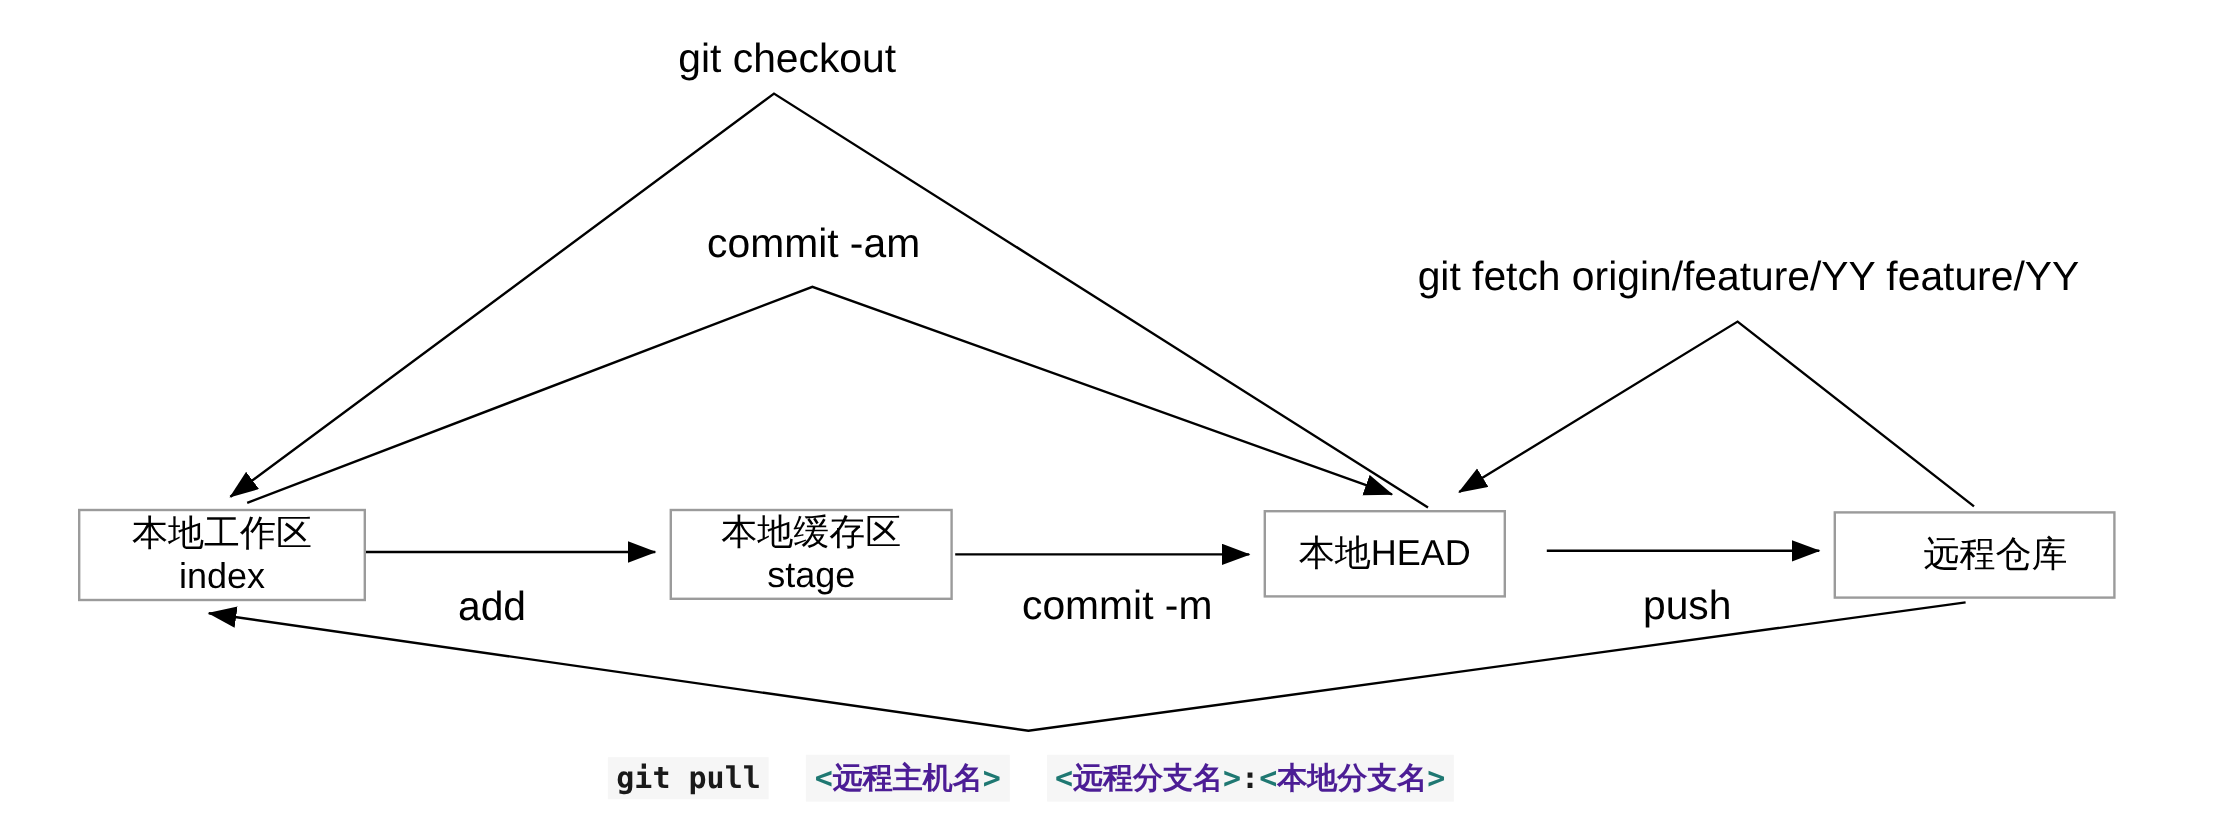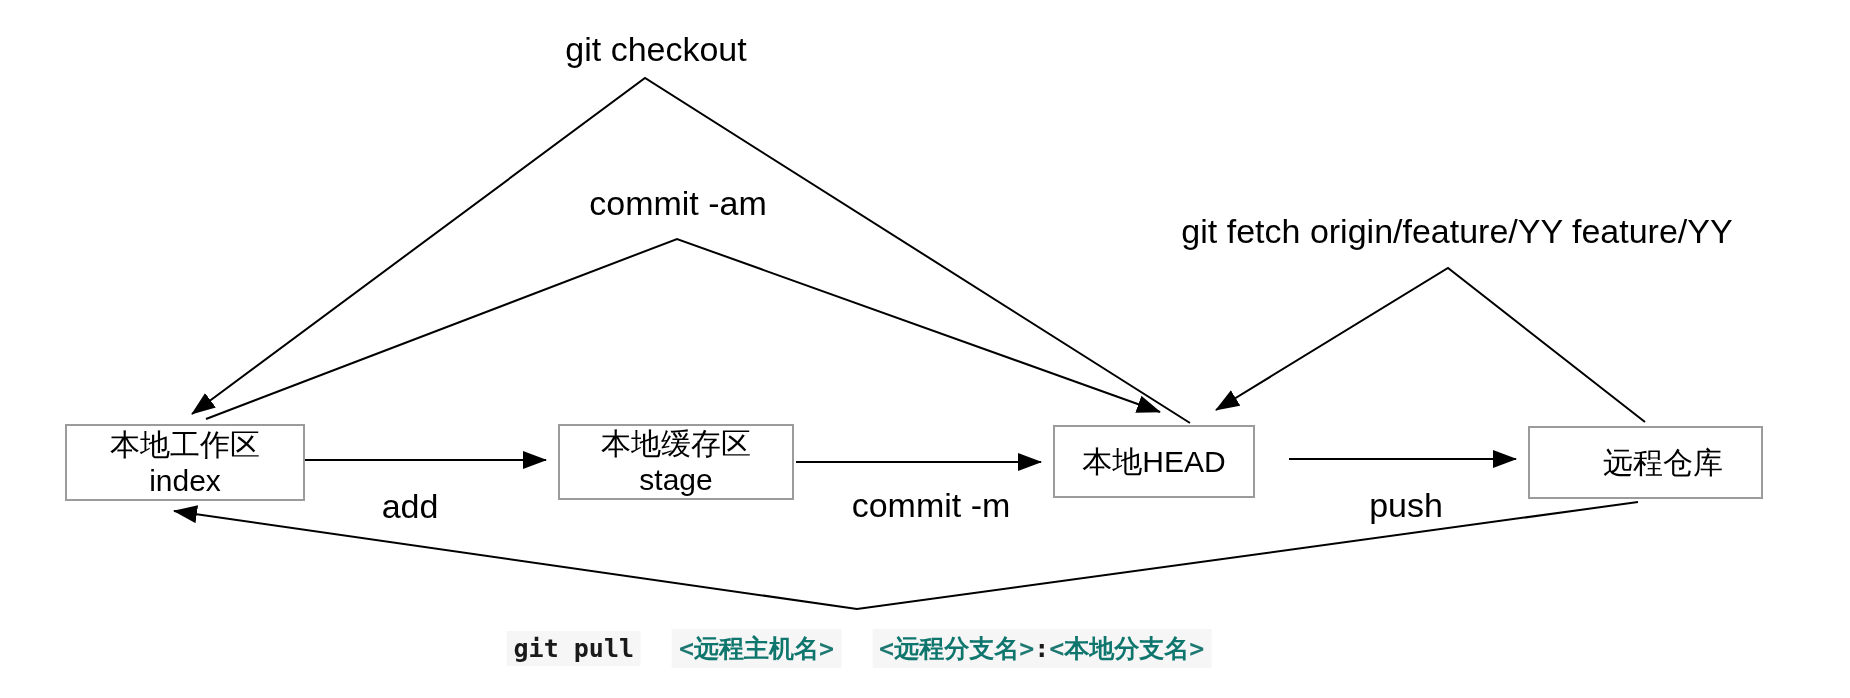--- a/index.html
+++ b/index.html
@@ -45,21 +45,21 @@
   }
   .code-seg {
     display: inline-block;
     background: #f6f6f6;
     padding: 3px 7px;
     margin-right: 7px;
     margin-left: 24px;
   }
   .code-seg:last-child { margin-right: 0; text-align: center; }
   .bracket { color: #1f7872; }
-  .arg-text { color: #0f766e; }
+  .arg-text { color: #4c1d95; }
 </style>
 </head>
 <body>
 
 <div id="canvas">
 
   <svg id="wires" width="1850" height="698" viewBox="0 0 1850 698">
     <defs>
       <marker id="arrow" markerUnits="userSpaceOnUse" markerWidth="26" markerHeight="20" refX="23" refY="9" orient="auto">
         <path d="M0,0 L24,9 L0,18 Z" fill="#000000"></path>

